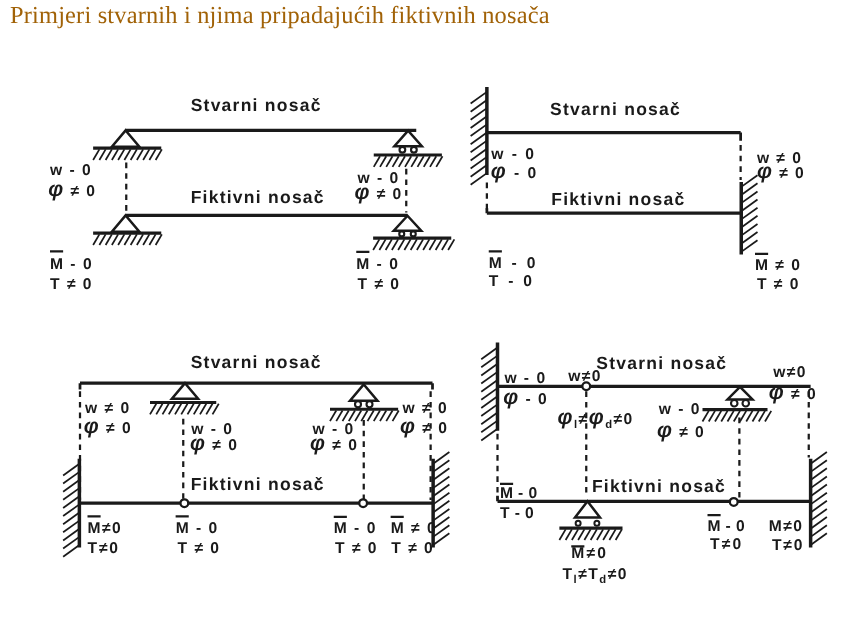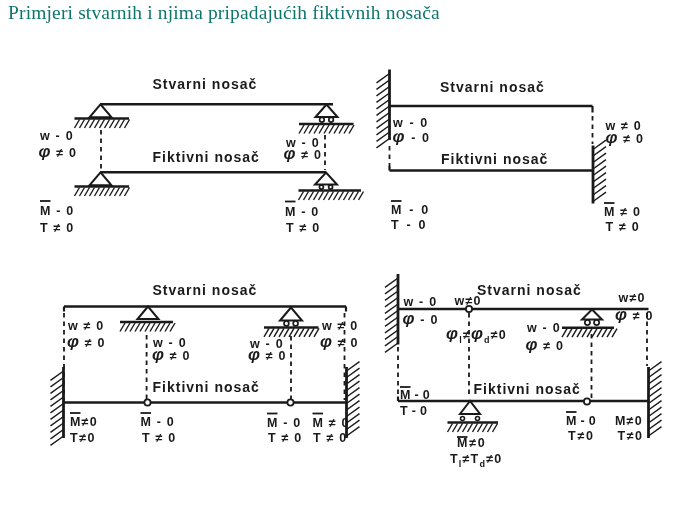--- a/index.html
+++ b/index.html
@@ -1,17 +1,17 @@
 <!DOCTYPE html>
 <html><head>
 <meta charset="utf-8">
 <style>
 html, body { margin:0; padding:0; background:#ffffff; }
 #page { position:relative; width:680px; height:506px; background:#ffffff; overflow:hidden; filter:blur(0.5px); }
-.title { position:absolute; left:8px; top:1.6px; font-family:"Liberation Serif", serif; font-size:19.5px; color:#0f766e; white-space:nowrap; letter-spacing:0.15px; }
+.title { position:absolute; left:8px; top:1.6px; font-family:"Liberation Serif", serif; font-size:19.5px; color:#a16207; white-space:nowrap; letter-spacing:0.15px; }
 svg { position:absolute; left:0; top:0; }
 .hdr { font-family:"Liberation Sans", sans-serif; font-weight:bold; font-size:14px; fill:#1a1a1a; letter-spacing:1px; }
 .lbl { font-family:"Liberation Sans", sans-serif; font-weight:bold; font-size:12.5px; fill:#1a1a1a; letter-spacing:1.2px; }
 .phi { font-style:italic; font-size:17px; }
 .sub { font-size:9px; }
 </style>
 </head>
 <body>
 <div id="page">
 <div class="title">Primjeri stvarnih i njima pripadajućih fiktivnih nosača</div>

